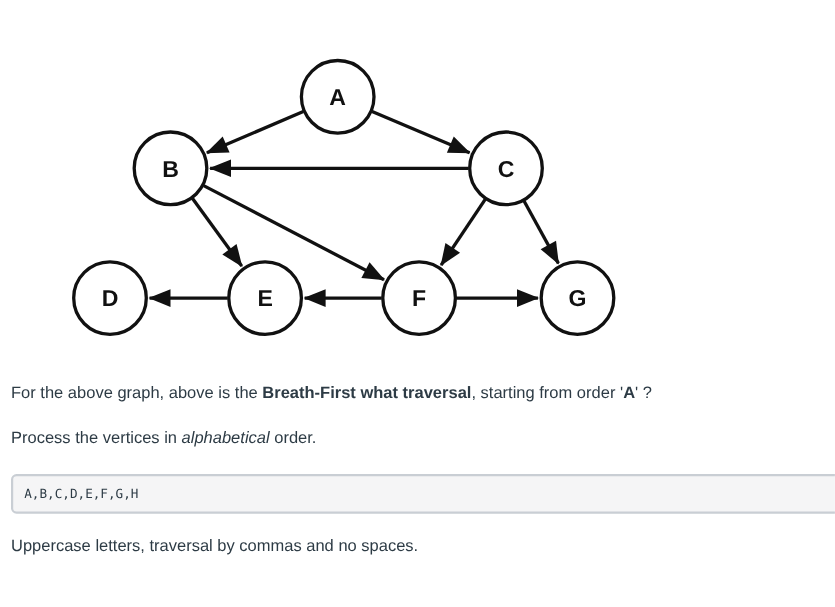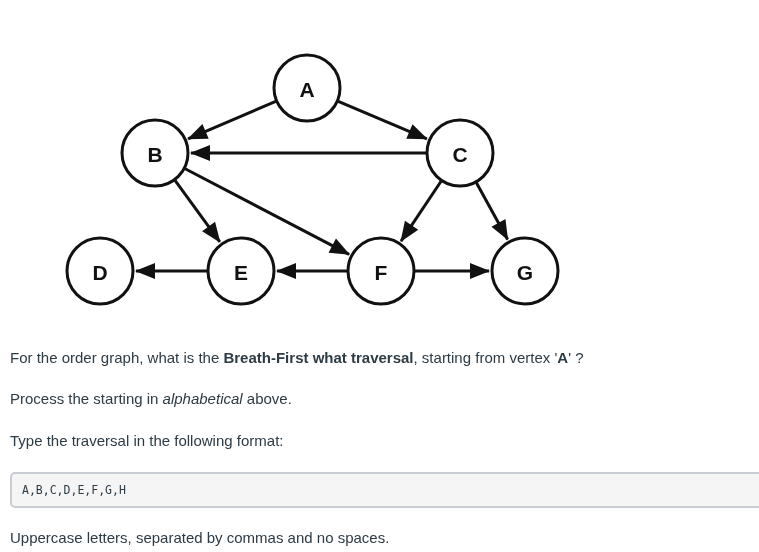--- a/index.html
+++ b/index.html
@@ -84,24 +84,23 @@
         <text x="241" y="271" text-anchor="middle" dominant-baseline="central" dy="1" font-family="&quot;Liberation Sans&quot;, sans-serif" font-weight="bold" font-size="21" fill="#111111">E</text>
         <circle cx="381" cy="271" r="33" fill="#ffffff" stroke="#111111" stroke-width="3"></circle>
         <text x="381" y="271" text-anchor="middle" dominant-baseline="central" dy="1" font-family="&quot;Liberation Sans&quot;, sans-serif" font-weight="bold" font-size="21" fill="#111111">F</text>
         <circle cx="525" cy="271" r="33" fill="#ffffff" stroke="#111111" stroke-width="3"></circle>
         <text x="525" y="271" text-anchor="middle" dominant-baseline="central" dy="1" font-family="&quot;Liberation Sans&quot;, sans-serif" font-weight="bold" font-size="21" fill="#111111">G</text>
       </g>
   </svg>
 </div>
 
 <div class="question-area">
-  <p class="q-line1"><span>For the order graph, what is the </span><strong>Breath-First what traversal</strong><span>, starting from vertex '</span><strong>A</strong><span>' ?</span></p>
+  <p class="q-line1"><span>For the above graph, above is the </span><strong>Breath-First what traversal</strong><span>, starting from order '</span><strong>A</strong><span>' ?</span></p>
 
-  <p><span>Process the starting in </span><em>alphabetical</em><span> above.</span></p>
+  <p><span>Process the vertices in </span><em>alphabetical</em><span> order.</span></p>
 
-  <p>Type the traversal in the following format:</p>
 
   <div class="answer-wrap">
     <input type="text" class="answer-input" value="A,B,C,D,E,F,G,H" style="">
   </div>
 
-  <p class="format-note">Uppercase letters, separated by commas and no spaces.</p>
+  <p class="format-note">Uppercase letters, traversal by commas and no spaces.</p>
 </div>
 
 </body></html>

